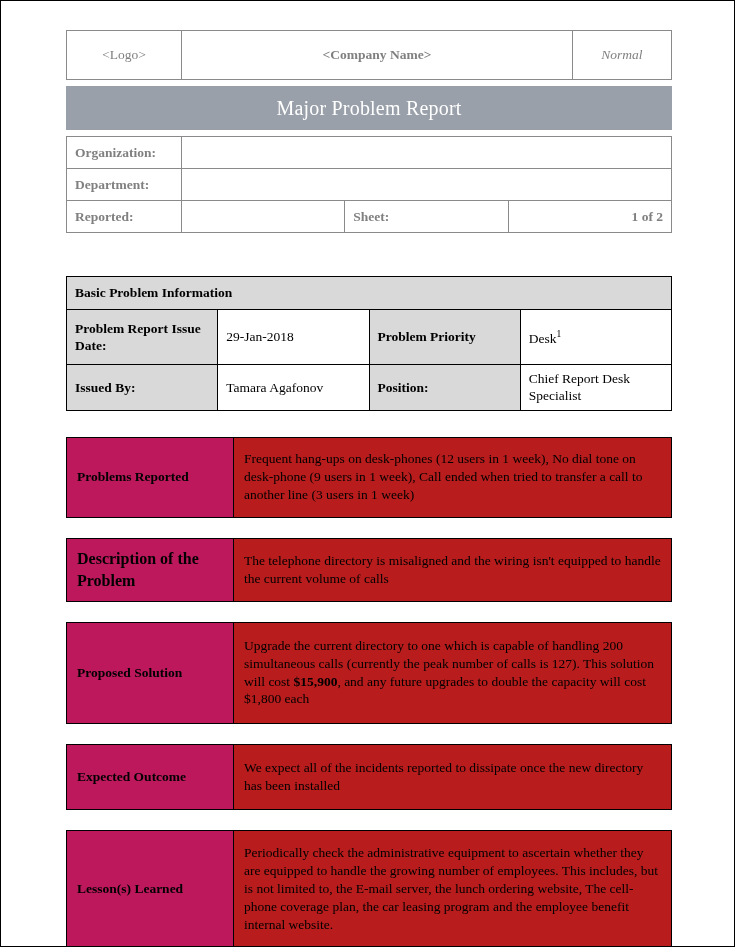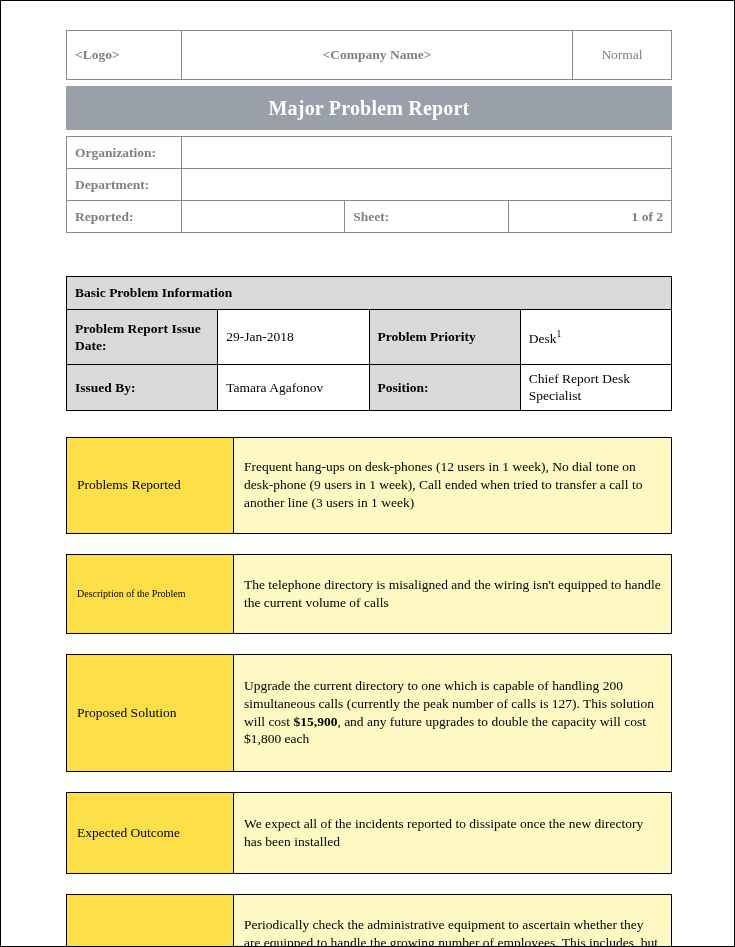--- a/index.html
+++ b/index.html
@@ -44,45 +44,47 @@
 
   
   .hdr-table td {
     border: 1px solid #8a8a8a;
     color: #808080;
     height: 38px;
     padding: 4px 8px;
   }
   .hdr-logo {
     width: 98px;
-    font-weight: bold;
+    text-align: center;
+    font-weight: normal;
     font-size: 14.5px;
   }
   .hdr-company {
     text-align: center;
     font-weight: bold;
     font-size: 14.5px;
   }
   .hdr-normal {
     width: 82px;
     text-align: center;
     font-weight: normal;
     font-size: 14px;
+    font-style: italic;
   }
 
   
   .title-bar {
     margin-top: 6px;
     height: 44px;
     background: #99a0aa;
     display: flex;
     align-items: center;
     justify-content: center;
     color: #ffffff;
-    font-weight: bold;
+    font-weight: normal;
     font-size: 20px;
     letter-spacing: 0.2px;
   }
 
   
   .org-table {
     margin-top: 6px;
   }
   .org-table td {
     border: 1px solid #8a8a8a;
@@ -143,27 +145,27 @@
     width: 606px;
   }
   .block td {
     border: 1px solid #000000;
     vertical-align: middle;
     font-size: 13.5px;
     line-height: 1.33;
   }
   .blk-label {
     width: 146px;
-    background: #fde047;
-    font-weight: normal;
-    padding: 16px 10px;
+    background: #be185d;
+    font-weight: bold;
+    padding: 8px 10px;
   }
   .blk-value {
     padding: 7px 10px;
-    background: #fef9c3;
+    background: #b91c1c;
   }
   .blk-value b { font-weight: bold; }
 </style>
 </head>
 <body>
 
 <div class="page">
   <div class="sheet">
 
     <table class="doc hdr-table">
@@ -225,21 +227,21 @@
           <td class="blk-value">Frequent hang-ups on desk-phones (12 users in 1 week), No dial tone on desk-phone (9 users in 1 week), Call ended when tried to transfer a call to another line (3 users in 1 week)</td>
         </tr>
       </tbody>
         </table>
     </div>
 
     <div class="block">
       <table>
         <tbody>
             <tr>
-          <td class="blk-label" style="height:46px;font-size:10px">Description of the Problem</td>
+          <td class="blk-label" style="height:46px;font-size:16px">Description of the Problem</td>
           <td class="blk-value">The telephone directory is misaligned and the wiring isn't equipped to handle the current volume of calls</td>
         </tr>
       </tbody>
         </table>
     </div>
 
     <div class="block">
       <table>
         <tbody>
             <tr>

